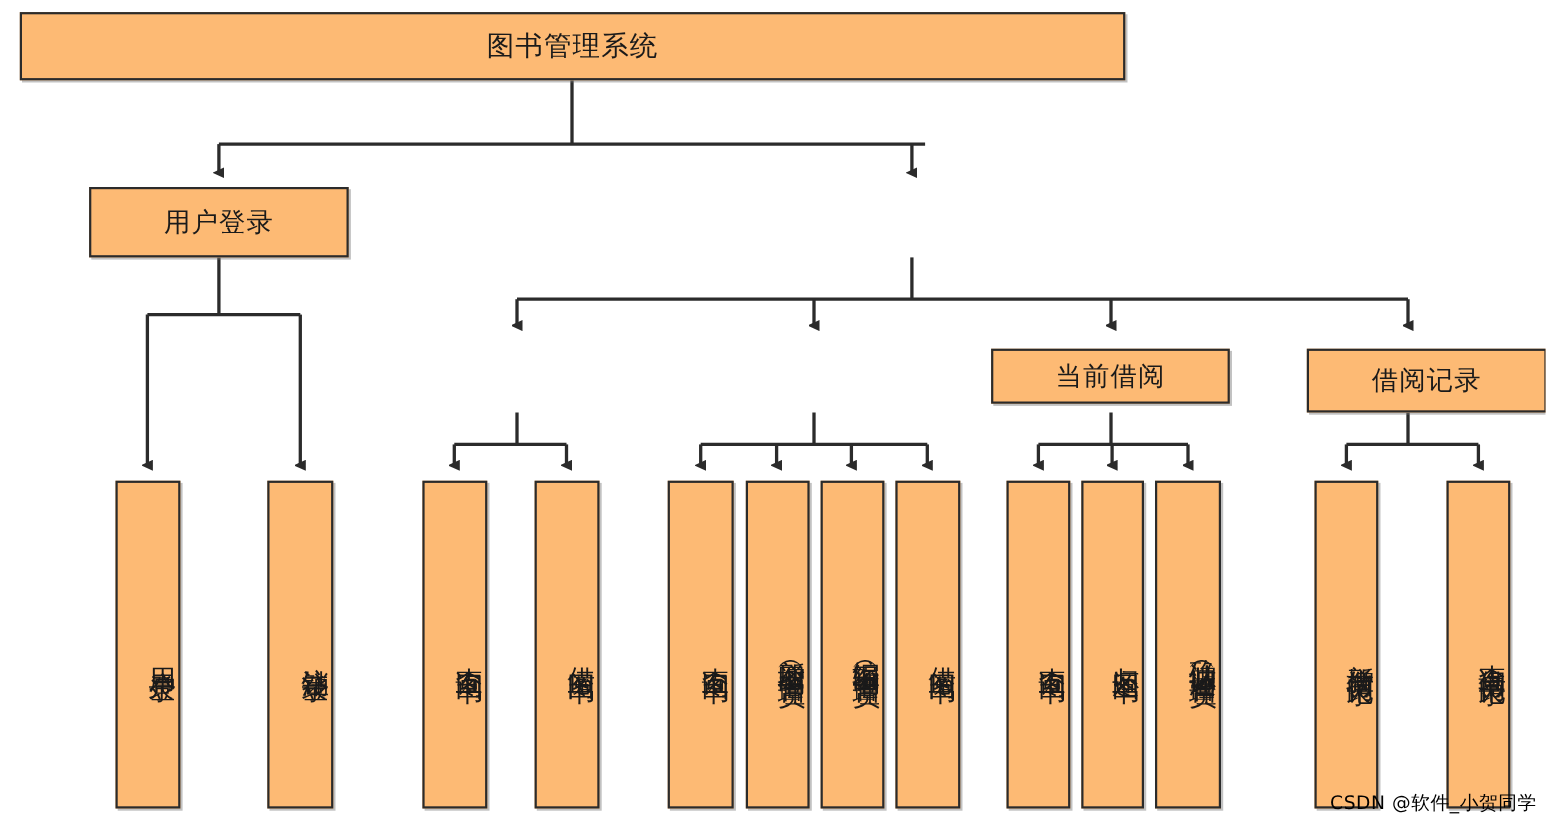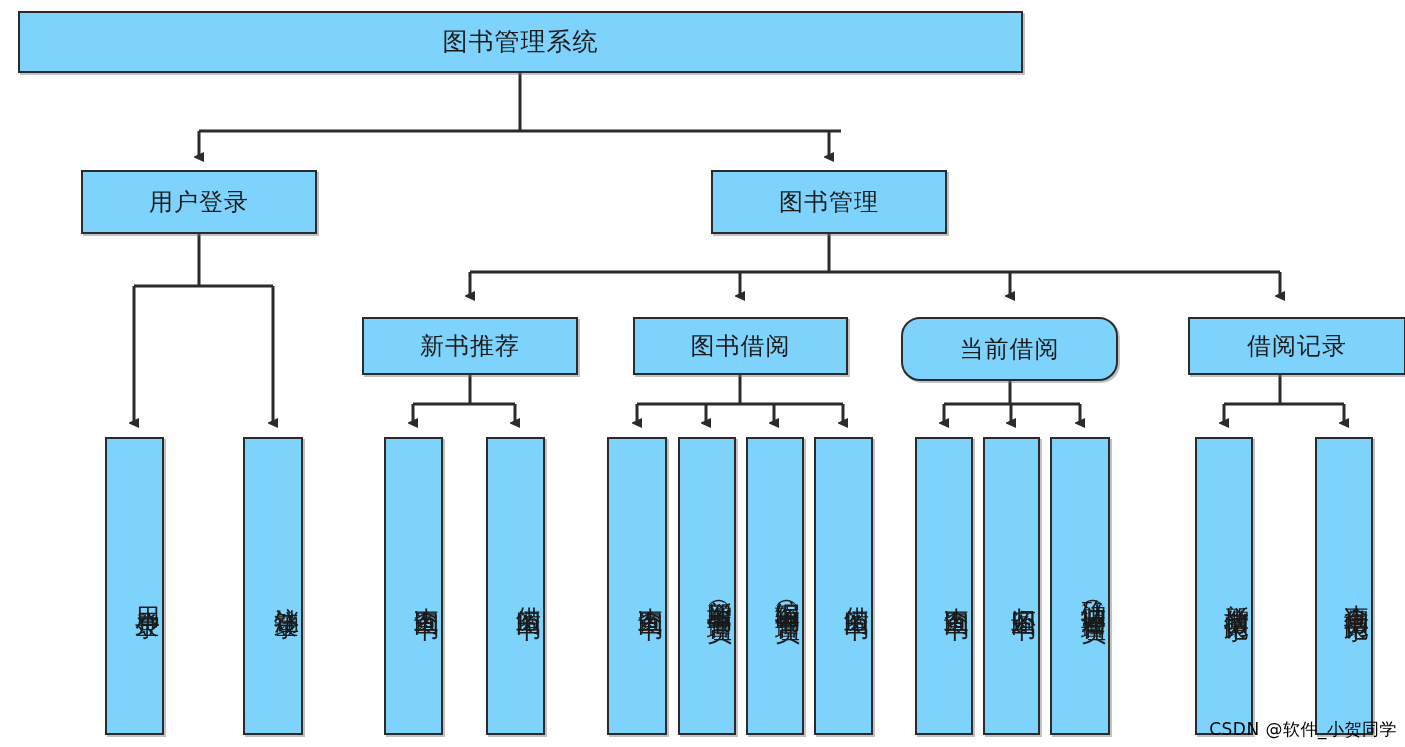--- a/index.html
+++ b/index.html
@@ -9,21 +9,21 @@
     font-family:"DejaVu Sans","Liberation Sans",sans-serif;
     overflow:hidden;
     position:relative;
   }
   #stage{position:absolute;left:0;top:0;width:1405px;height:747px;}
   #edges{position:absolute;left:0;top:0;width:1405px;height:747px;}
 
   .node{
     position:absolute;
     box-sizing:border-box;
-    background:#7dd3fc;
+    background:#fdba74;
     border:2px solid #2b2b2b;
     box-shadow:2px 2px 0 rgba(120,120,120,0.45);
     display:flex;
     align-items:center;
     justify-content:center;
     color:#1a1a1a;
   }
   .node.h{
     font-size:24px;
     line-height:1.1;
@@ -110,31 +110,22 @@
     </g>
   </svg>
 
   <div class="node h root" style="left:18px;top:11px;width:1005px;height:62px;">
     <span>图书管理系统</span>
   </div>
 
   <div class="node h" style="left:81px;top:170px;width:236px;height:64px;">
     <span>用户登录</span>
   </div>
-  <div class="node h" style="left:711px;top:170px;width:236px;height:64px;">
-    <span>图书管理</span>
-  </div>
 
-  <div class="node h" style="left:362px;top:317px;width:216px;height:58px;">
-    <span>新书推荐</span>
-  </div>
-  <div class="node h" style="left:633px;top:317px;width:215px;height:58px;">
-    <span>图书借阅</span>
-  </div>
-  <div class="node h" style="left:901px;top:317px;width:217px;height:64px;border-radius:19px;">
+  <div class="node h" style="left:901px;top:317px;width:217px;height:50px;">
     <span>当前借阅</span>
   </div>
   <div class="node h" style="left:1172px;top:317px;width:218px;height:58px;margin-left:16px;">
     <span>借阅记录</span>
   </div>
 
   <div class="node v" style="left:105px;top:437px;width:59px;height:298px;">
     <span class="vtext">用户登录</span>
   </div>
   <div class="node v" style="left:243px;top:437px;width:60px;height:298px;">

